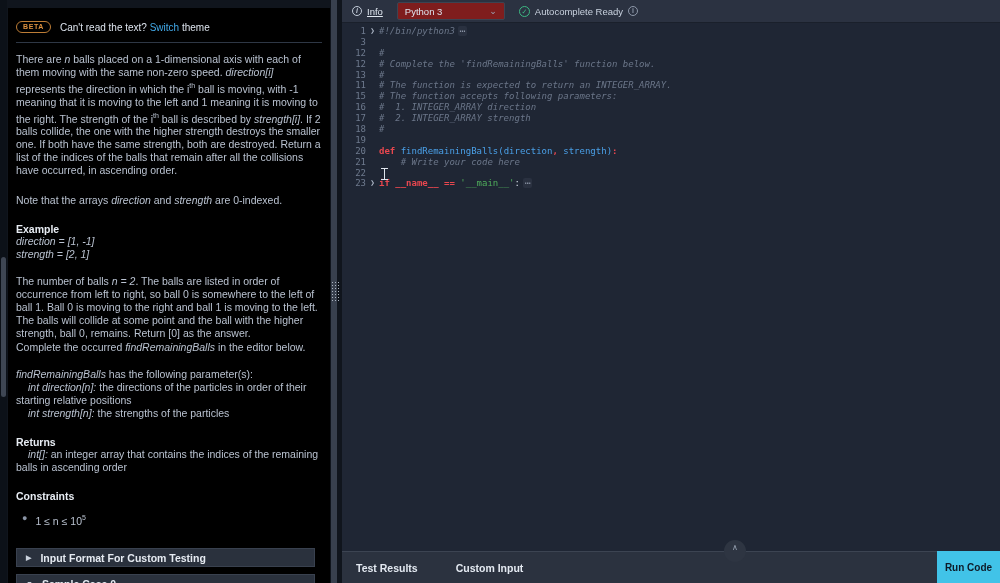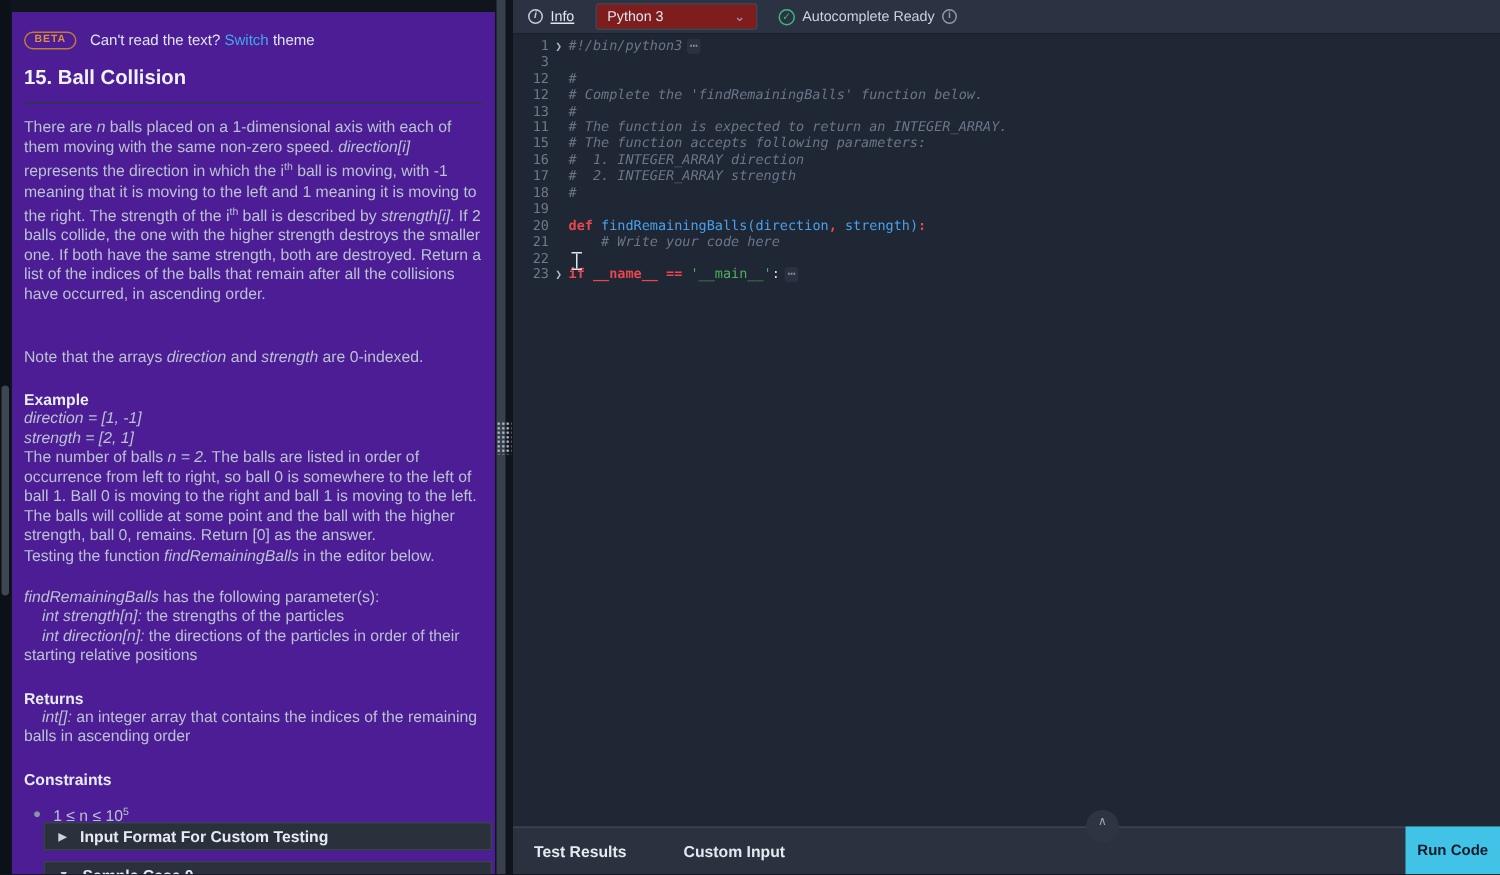--- a/index.html
+++ b/index.html
@@ -8,51 +8,51 @@
     position:relative; width:1000px; height:583px; overflow:hidden;
     font-family:"Liberation Sans", sans-serif; background:#10151d;
   }
   
   .page-scrollbar { position:absolute; left:0; top:0; width:7px; height:583px; background:#0c1118; }
   .page-scroll-thumb { position:absolute; left:1px; top:257px; width:5px; height:140px; background:#3e4653; border-radius:3px; }
 
   
   .left-panel {
     position:absolute; left:8px; top:8px; width:322px; height:575px;
-    background:#4c1d95; overflow:hidden; color:#b9c2d0;
+    background:#000000; overflow:hidden; color:#b9c2d0;
   }
   .lp-inner { padding:6px 8px 0 8px; }
   .lp-header { display:flex; align-items:center; gap:9px; margin-top:7px; }
   .beta-badge {
     display:inline-block; border:1px solid #bd7d36; color:#dc913f;
     font-size:7px; font-weight:bold; letter-spacing:.6px;
     padding:1px 6px 2px; border-radius:8px;
   }
   .theme-prompt { font-size:10px; color:#dde4ee; }
   .rs-link { color:#42a9e8; cursor:pointer; }
   .problem-title { margin-top:11px; font-size:13.5px; font-weight:bold; color:#eef2f8; }
   .lp-divider { border:none; border-top:1px solid #2e3745; margin:9px 0 0; }
   .para { font-size:10.5px; line-height:13px; color:#b9c2d0; }
   .rs-i { font-style:italic; }
   sup { font-size:7px; }
   .p1 { margin-top:10px; }
-  .p-note { margin-top:29px; }
+  .p-note { margin-top:17px; }
   .sec-heading { margin-top:16px; font-size:10.5px; font-weight:bold; color:#e7ecf3; }
   .example-line { font-style:italic; font-size:10.5px; line-height:13px; }
   .example-block { margin-top:0; }
-  .p3 { }
+  .p3 { margin-top:14px; }
   .fd-intro { margin-top:1px; }
   .params-intro { margin-top:14px; }
   .param-line { text-indent:12px; }
   .returns-text { text-indent:12px; }
   .constraints-list { list-style:none; margin-top:10px; }
   .constraints-list li { display:flex; gap:8px; margin:0 0 6px 6px; font-size:10.5px; line-height:12px; }
   .bullet { color:#8a94a5; font-size:9px; line-height:12px; }
   .collapse-bar {
-    position:absolute; left:21px; width:299px; height:19px;
+    position:absolute; left:8px; width:299px; height:19px;
     background:#2a313d; border:1px solid #39414f;
     display:flex; align-items:center; gap:9px; padding-left:9px;
     font-size:10.5px; font-weight:bold; color:#e6ebf2; cursor:pointer;
   }
   .collapse-bar .chev { font-size:7px; color:#cbd3de; }
   .bar-input-format { top:540px; }
   .bar-sample-case { top:566px; }
 
   
   .panel-divider { position:absolute; left:330px; top:0; width:12px; height:583px; background:#10151d; }
@@ -138,34 +138,33 @@
   <div class="page-scrollbar">
     <div class="page-scroll-thumb"></div>
   </div>
 
   <div class="left-panel">
     <div class="lp-inner">
       <div class="lp-header">
         <span class="beta-badge">BETA</span>
         <span class="theme-prompt"><span>Can't read the text? </span><span class="rs-link">Switch</span><span> theme</span></span>
       </div>
-      <div class="problem-title">15. Ball Collision</div>
       <hr class="lp-divider">
       <div class="para p1"><span>There are </span><span class="rs-i">n</span><span> balls placed on a 1-dimensional axis with each of them moving with the same non-zero speed. </span><span class="rs-i">direction[i]</span><span> represents the direction in which the i</span><sup>th</sup><span> ball is moving, with -1 meaning that it is moving to the left and 1 meaning it is moving to the right. The strength of the i</span><sup>th</sup><span> ball is described by </span><span class="rs-i">strength[i]</span><span>. If 2 balls collide, the one with the higher strength destroys the smaller one. If both have the same strength, both are destroyed. Return a list of the indices of the balls that remain after all the collisions have occurred, in ascending order.</span></div>
       <div class="para p-note"><span>Note that the arrays </span><span class="rs-i">direction</span><span> and </span><span class="rs-i">strength</span><span> are 0-indexed.</span></div>
       <div class="sec-heading">Example</div>
       <div class="example-block">
         <div class="example-line">direction = [1, -1]</div>
         <div class="example-line">strength = [2, 1]</div>
       </div>
       <div class="para p3"><span>The number of balls </span><span class="rs-i">n = 2</span><span>. The balls are listed in order of occurrence from left to right, so ball 0 is somewhere to the left of ball 1. Ball 0 is moving to the right and ball 1 is moving to the left. The balls will collide at some point and the ball with the higher strength, ball 0, remains. Return [0] as the answer.</span></div>
-      <div class="para fd-intro"><span>Testing the function </span><span class="rs-i">findRemainingBalls</span><span> in the editor below.</span></div>
+      <div class="para fd-intro"><span>Complete the occurred </span><span class="rs-i">findRemainingBalls</span><span> in the editor below.</span></div>
       <div class="para params-intro"><span class="rs-i">findRemainingBalls</span><span> has the following parameter(s):</span></div>
+      <div class="para param-line"><span class="rs-i">int direction[n]:</span><span>  the directions of the particles in order of their starting relative positions</span></div>
       <div class="para param-line"><span class="rs-i">int strength[n]:</span><span>  the strengths of the particles</span></div>
-      <div class="para param-line"><span class="rs-i">int direction[n]:</span><span>  the directions of the particles in order of their starting relative positions</span></div>
       <div class="sec-heading">Returns</div>
       <div class="para returns-text"><span class="rs-i">int[]:</span><span> an integer array that contains the indices of the remaining balls in ascending order</span></div>
       <div class="sec-heading">Constraints</div>
       <ul class="constraints-list">
         <li>
           <span class="bullet">●</span>
           <span><span>1 ≤ n ≤ 10</span><sup>5</sup></span>
         </li>
 
       </ul>

